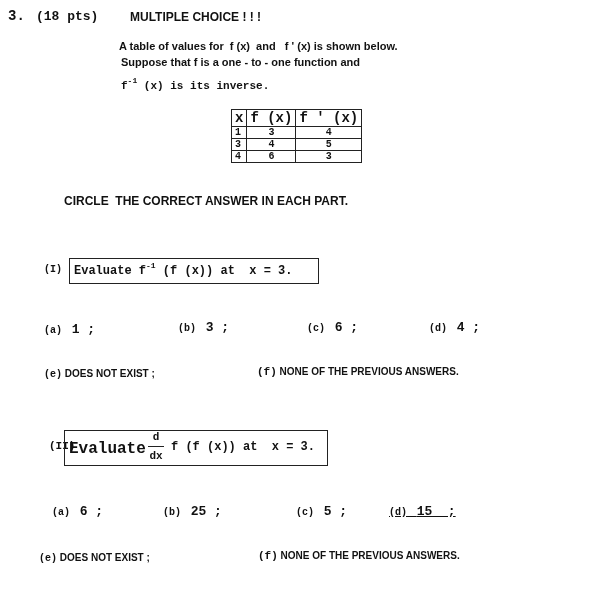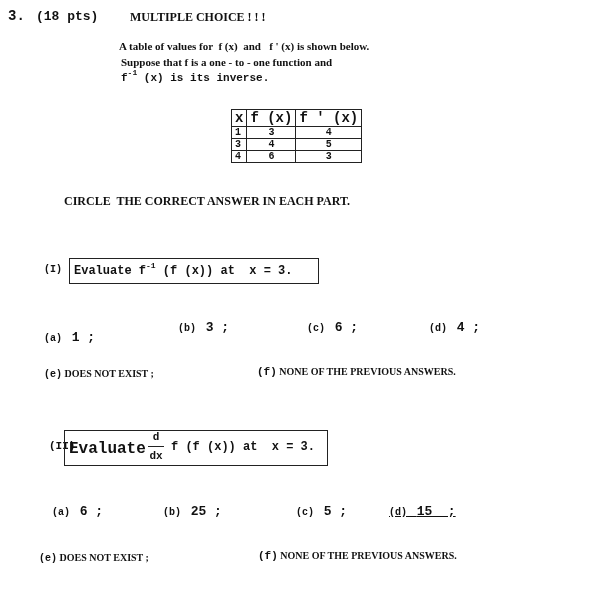--- a/index.html
+++ b/index.html
@@ -1,19 +1,19 @@
 <!DOCTYPE html>
 <html><head>
 <meta charset="utf-8">
 <style>
   html, body { margin:0; padding:0; background:#ffffff; }
   body { width:608px; height:589px; position:relative; overflow:hidden;
          font-family:"Liberation Mono","DejaVu Sans Mono",monospace; color:#111; font-weight:bold; }
   .abs { position:absolute; white-space:pre; }
-  .serif { font-family:Liberation Serif, serif; }
+  .serif { font-family:Liberation Sans, sans-serif; }
   .sm { font-size:11px; }
   .md { font-size:12px; }
   .lg { font-size:13px; }
   sup { font-size:8px; vertical-align:6px; line-height:0; }
   table.vals { position:absolute; left:231px; top:109px; border-collapse:collapse;
                font-family:"Liberation Mono","DejaVu Sans Mono",monospace; }
   table.vals td, table.vals th { border:1px solid #222; padding:0 3px; height:11px; line-height:11px; }
   table.vals th { font-size:14px; height:16px; line-height:16px; text-align:left; }
   table.vals td { font-size:10px; text-align:center; }
   table.vals td:first-child { text-align:left; }
@@ -23,21 +23,21 @@
 </style>
 </head>
 <body>
 
 <div class="abs lg" style="left:8px;top:8px;font-size:14px;">3.</div>
 <div class="abs lg" style="left:36px;top:9px;">(18 pts)</div>
 <div class="abs serif md" style="left:130px;top:10px;">MULTIPLE CHOICE ! ! !</div>
 
 <div class="abs serif sm" style="left:119px;top:40px;">A table of values for  f (x)  and   f ' (x) is shown below.</div>
 <div class="abs serif sm" style="left:121px;top:56px;">Suppose that f is a one - to - one function and</div>
-<div class="abs sm" style="left:121px;top:72px;"><span>f</span><sup>-1</sup><span> (x) is its inverse.</span></div>
+<div class="abs sm" style="left:121px;top:80px;"><span>f</span><sup>-1</sup><span> (x) is its inverse.</span></div>
 
 <table class="vals">
   <tbody>
       <tr>
     <th>x</th>
     <th>f (x)</th>
     <th>f ' (x)</th>
   </tr>
   <tr>
     <td>1</td>
@@ -56,21 +56,21 @@
   </tr>
 </tbody>
   </table>
 
 <div class="abs serif sm" style="left:64px;top:194px;font-size:12px;">CIRCLE  THE CORRECT ANSWER IN EACH PART.</div>
 
 <div class="abs sm" style="left:44px;top:264px;font-size:10px;">(I)</div>
 <div class="box" style="left:69px;top:258px;width:248px;height:24px;"></div>
 <div class="abs" style="left:74px;top:264px;font-size:12px;"><span>Evaluate f</span><sup>-1</sup><span> (f (x)) at  x = 3.</span></div>
 
-<div class="abs" style="left:44px;top:328px;"><span class="sm" style="font-size:10px;">(a)</span> <span style="font-size:13px;">1 ;</span></div>
+<div class="abs" style="left:44px;top:320px;"><span class="sm" style="font-size:10px;">(a)</span> <span style="font-size:13px;">1 ;</span></div>
 <div class="abs" style="left:178px;top:318px;"><span class="sm" style="font-size:10px;">(b)</span> <span style="font-size:13px;">3 ;</span></div>
 <div class="abs" style="left:307px;top:318px;"><span class="sm" style="font-size:10px;">(c)</span> <span style="font-size:13px;">6 ;</span></div>
 <div class="abs" style="left:429px;top:318px;"><span class="sm" style="font-size:10px;">(d)</span> <span style="font-size:13px;">4 ;</span></div>
 
 <div class="abs" style="left:44px;top:364px;"><span style="font-size:10px;">(e)</span><span class="serif" style="font-size:10px;"> DOES NOT EXIST ;</span></div>
 <div class="abs" style="left:257px;top:362px;"><span style="font-size:11px;">(f)</span><span class="serif" style="font-size:10px;"> NONE OF THE PREVIOUS ANSWERS.</span></div>
 
 <div class="abs" style="left:49px;top:440px;font-size:11px;">(II)</div>
 <div class="box" style="left:64px;top:430px;width:262px;height:34px;"></div>
 <div class="abs" style="left:69px;top:440px;font-size:16px;">Evaluate</div>

